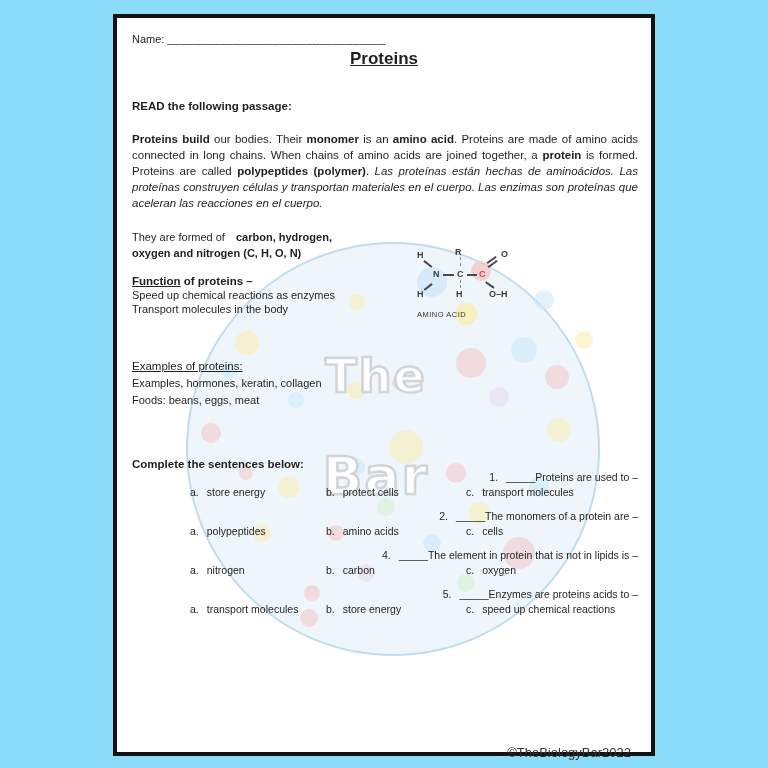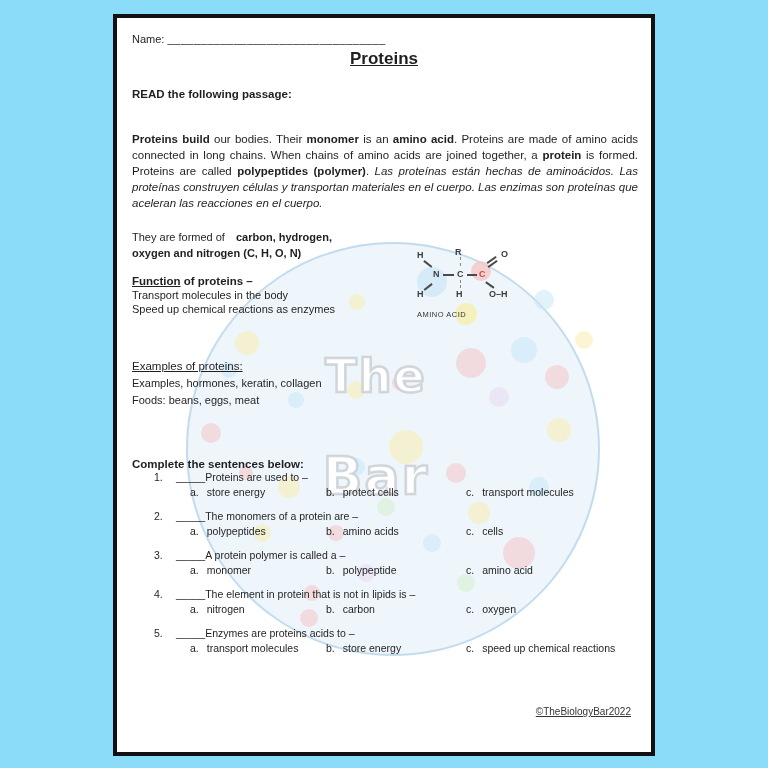--- a/index.html
+++ b/index.html
@@ -20,21 +20,21 @@
            text-shadow:0 0 2px rgba(175,182,190,0.55);}
   .wm-the{top:295px;font-size:46px;margin-top:36px;}
   .wm-biology{top:362px;font-size:52px;}
   .wm-bar{top:428px;font-size:52px;}
 
   
   .name-row{position:absolute;left:15px;top:15px;font-size:11px;}
   .name-line{letter-spacing:0.5px;}
   .title{position:absolute;left:0;top:31px;width:100%;text-align:center;
          font-size:17px;font-weight:bold;text-decoration:underline;}
-  .read-heading{position:absolute;left:15px;top:70px;font-size:11.5px;font-weight:bold;}
+  .read-heading{position:absolute;left:15px;top:82px;font-size:11.5px;font-weight:bold;}
 
   
   .passage{position:absolute;left:15px;top:113px;width:506px;margin:0;
            font-size:11.5px;line-height:16px;text-align:justify;}
 
   
   .formed{position:absolute;left:15px;top:211px;font-size:11px;line-height:16px;}
 
   .atom{position:absolute;font-size:9px;font-weight:bold;color:#3c3c3c;z-index:3;}
   .atom.red{color:#c0504d;}
@@ -46,28 +46,28 @@
 
   
   .function-block{position:absolute;left:15px;top:256px;font-size:11px;line-height:14px;}
   .examples-block{position:absolute;left:15px;top:340px;font-size:11px;line-height:17px;}
   .block-heading{font-size:11.5px;}
 
   
   .complete-heading{position:absolute;left:15px;top:440px;font-size:11.5px;font-weight:bold;}
   .questions{position:absolute;left:15px;top:453px;width:506px;font-size:10.5px;}
   .q{margin-bottom:11px;}
-  .q-stem-row{line-height:13px;}
+  .q-stem-row{line-height:13px;text-align:right;}
   .qnum{display:inline-block;margin-left:22px;width:14px;}
   .qstem{margin-left:8px;}
   .opts{display:grid;grid-template-columns:136px 140px auto;margin-left:58px;margin-top:2px;line-height:13px;}
   .ol{display:inline-block;margin-right:8px;}
 
   
-  .footer{position:absolute;top:688px;right:20px;font-size:10px;color:#333;text-decoration:underline;}
+  .footer{position:absolute;top:727px;right:20px;font-size:13px;color:#333;}
 </style>
 </head>
 <body>
 
 <div class="canvas">
   <div class="page">
 
     <div class="watermark" id="watermark">
       <div class="wm-circle"></div>
         <div class="wm-dot" style="left: 430px; top: 400px; height: 24px; width: 24px; background: rgb(247, 237, 174);"></div>
@@ -145,22 +145,22 @@
         <div class="dash" style="left:343px;top:262px;height:8px;"></div>
         <div class="bond" style="left:369px;top:241px;width:11px;transform:rotate(-35deg);"></div>
         <div class="bond" style="left:370px;top:245px;width:11px;transform:rotate(-35deg);"></div>
         <div class="bond" style="left:368px;top:266px;width:10px;transform:rotate(35deg);"></div>
 
         <div class="diagram-caption">AMINO ACID</div>
       </div>
 
       <div class="function-block">
         <div class="block-heading"><span style="font-weight: bold; text-decoration: underline;">Function</span><span style="font-weight: bold;"> of proteins –</span></div>
+        <div>Speed up chemical reactions as enzymes</div>
         <div>Transport molecules in the body</div>
-        <div>Speed up chemical reactions as enzymes</div>
       </div>
 
       <div class="examples-block">
         <div class="block-heading"><span style="font-weight: normal; text-decoration: underline;">Examples of proteins:</span></div>
         <div>Examples, hormones, keratin, collagen</div>
         <div>Foods: beans, eggs, meat</div>
       </div>
 
       <div class="complete-heading">Complete the sentences below:</div>
 
@@ -175,28 +175,20 @@
           </div>
           <div class="q">
             <div class="q-stem-row"><span class="qnum">2.</span><span class="qstem">_____The monomers of a protein are –</span></div>
             <div class="opts">
               <span><span class="ol">a.</span><span>polypeptides</span></span>
               <span><span class="ol">b.</span><span>amino acids</span></span>
               <span><span class="ol">c.</span><span>cells</span></span>
             </div>
           </div>
           <div class="q">
-            <div class="q-stem-row"><span class="qnum">3.</span><span class="qstem">_____A protein polymer is called a –</span></div>
-            <div class="opts">
-              <span><span class="ol">a.</span><span>monomer</span></span>
-              <span><span class="ol">b.</span><span>polypeptide</span></span>
-              <span><span class="ol">c.</span><span>amino acid</span></span>
-            </div>
-          </div>
-          <div class="q">
             <div class="q-stem-row"><span class="qnum">4.</span><span class="qstem">_____The element in protein that is not in lipids is –</span></div>
             <div class="opts">
               <span><span class="ol">a.</span><span>nitrogen</span></span>
               <span><span class="ol">b.</span><span>carbon</span></span>
               <span><span class="ol">c.</span><span>oxygen</span></span>
             </div>
           </div>
           <div class="q">
             <div class="q-stem-row"><span class="qnum">5.</span><span class="qstem">_____Enzymes are proteins acids to –</span></div>
             <div class="opts">

